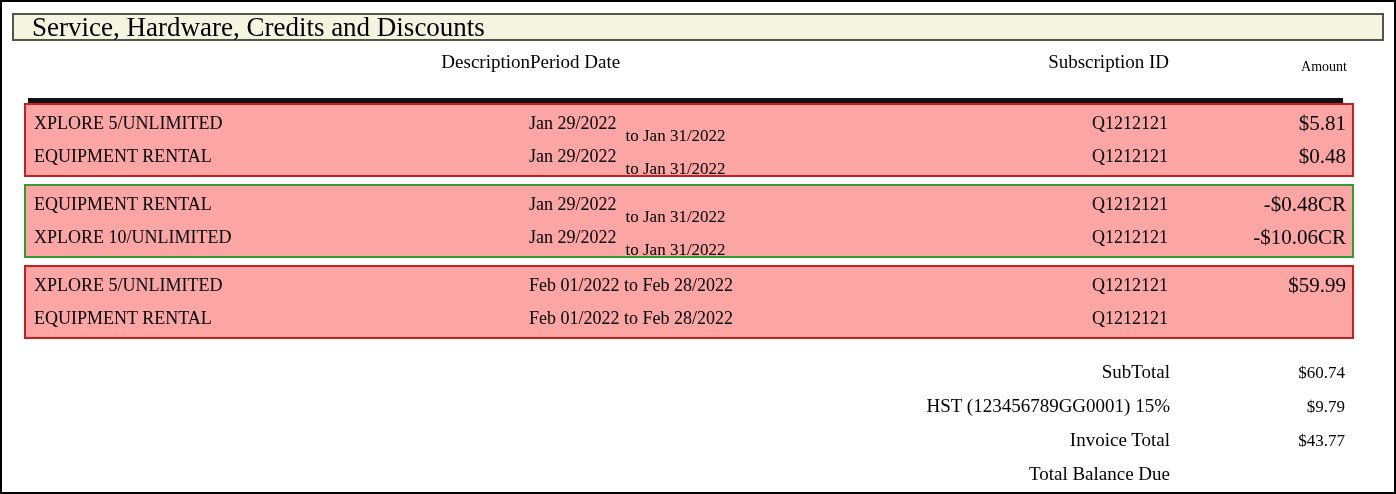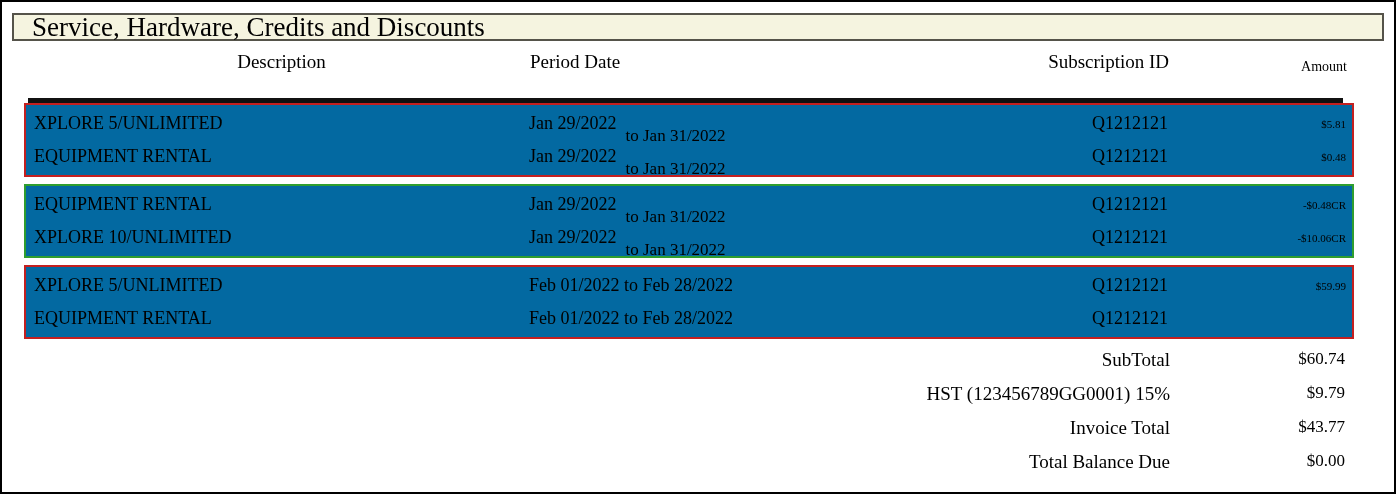--- a/index.html
+++ b/index.html
@@ -31,63 +31,63 @@
     line-height: 27px;
     white-space: nowrap;
   }
   
   .header-row {
     display: flex;
     margin: 9px 47px 0 31px;
     font-size: 19px;
     line-height: 24px;
   }
-  .header-row .h-desc   { width: 497px; text-align: center; }
+  .header-row .h-desc   { width: 497px; text-align: right; }
   .header-row .h-period { width: 345px; text-align: left; }
   .header-row .h-sub    { width: 294px; text-align: right; }
   .header-row .h-amt    { flex: 1; text-align: right; padding-top: 5px; font-size: 14px; }
   
   .thick-rule {
     margin: 19px 51px 0 26px;
     height: 5px;
     background: #111111;
   }
   
   .group {
     margin: 0 40px 7px 22px;
     border: 2px solid;
     padding: 2px 0;
-    background: #0369a1;
+    background: #fca5a5;
   }
   .group:first-of-type { margin-top: 9px; }
   .row {
     display: flex;
     align-items: center;
     height: 33px;
     padding: 0 6px 0 8px;
     font-size: 18px;
   }
   .cell-desc   { width: 495px; white-space: nowrap; }
   .cell-period { width: 345px; white-space: nowrap; }
   .cell-sub    { width: 294px; text-align: right; white-space: nowrap; }
-  .cell-amt    { flex: 1; text-align: right; font-size: 11px; white-space: nowrap; }
+  .cell-amt    { flex: 1; text-align: right; font-size: 21px; white-space: nowrap; }
   .period-shift {
     position: relative;
     top: 12px;
     font-size: 17px;
     margin-left: 9px;
   }
   .period-shift:empty { margin-left: 0; }
   
   .summary {
     margin: 10px 49px 0 33px;
   }
   .summary-row {
     display: flex;
-    align-items: flex-start;
+    align-items: flex-end;
     height: 34px;
   }
   .summary-label {
     flex: 1;
     text-align: right;
     padding-right: 175px;
     font-size: 19px;
     white-space: nowrap;
   }
   .summary-amount {
@@ -168,17 +168,16 @@
     <div class="summary-row">
       <div class="summary-label">HST (123456789GG0001) 15%</div>
       <div class="summary-amount">$9.79</div>
     </div>
     <div class="summary-row">
       <div class="summary-label">Invoice Total</div>
       <div class="summary-amount">$43.77</div>
     </div>
     <div class="summary-row">
       <div class="summary-label">Total Balance Due</div>
-      <div class="summary-amount">$0.00</div>
     </div>
   </div>
 
 </div>
 
 </body></html>

